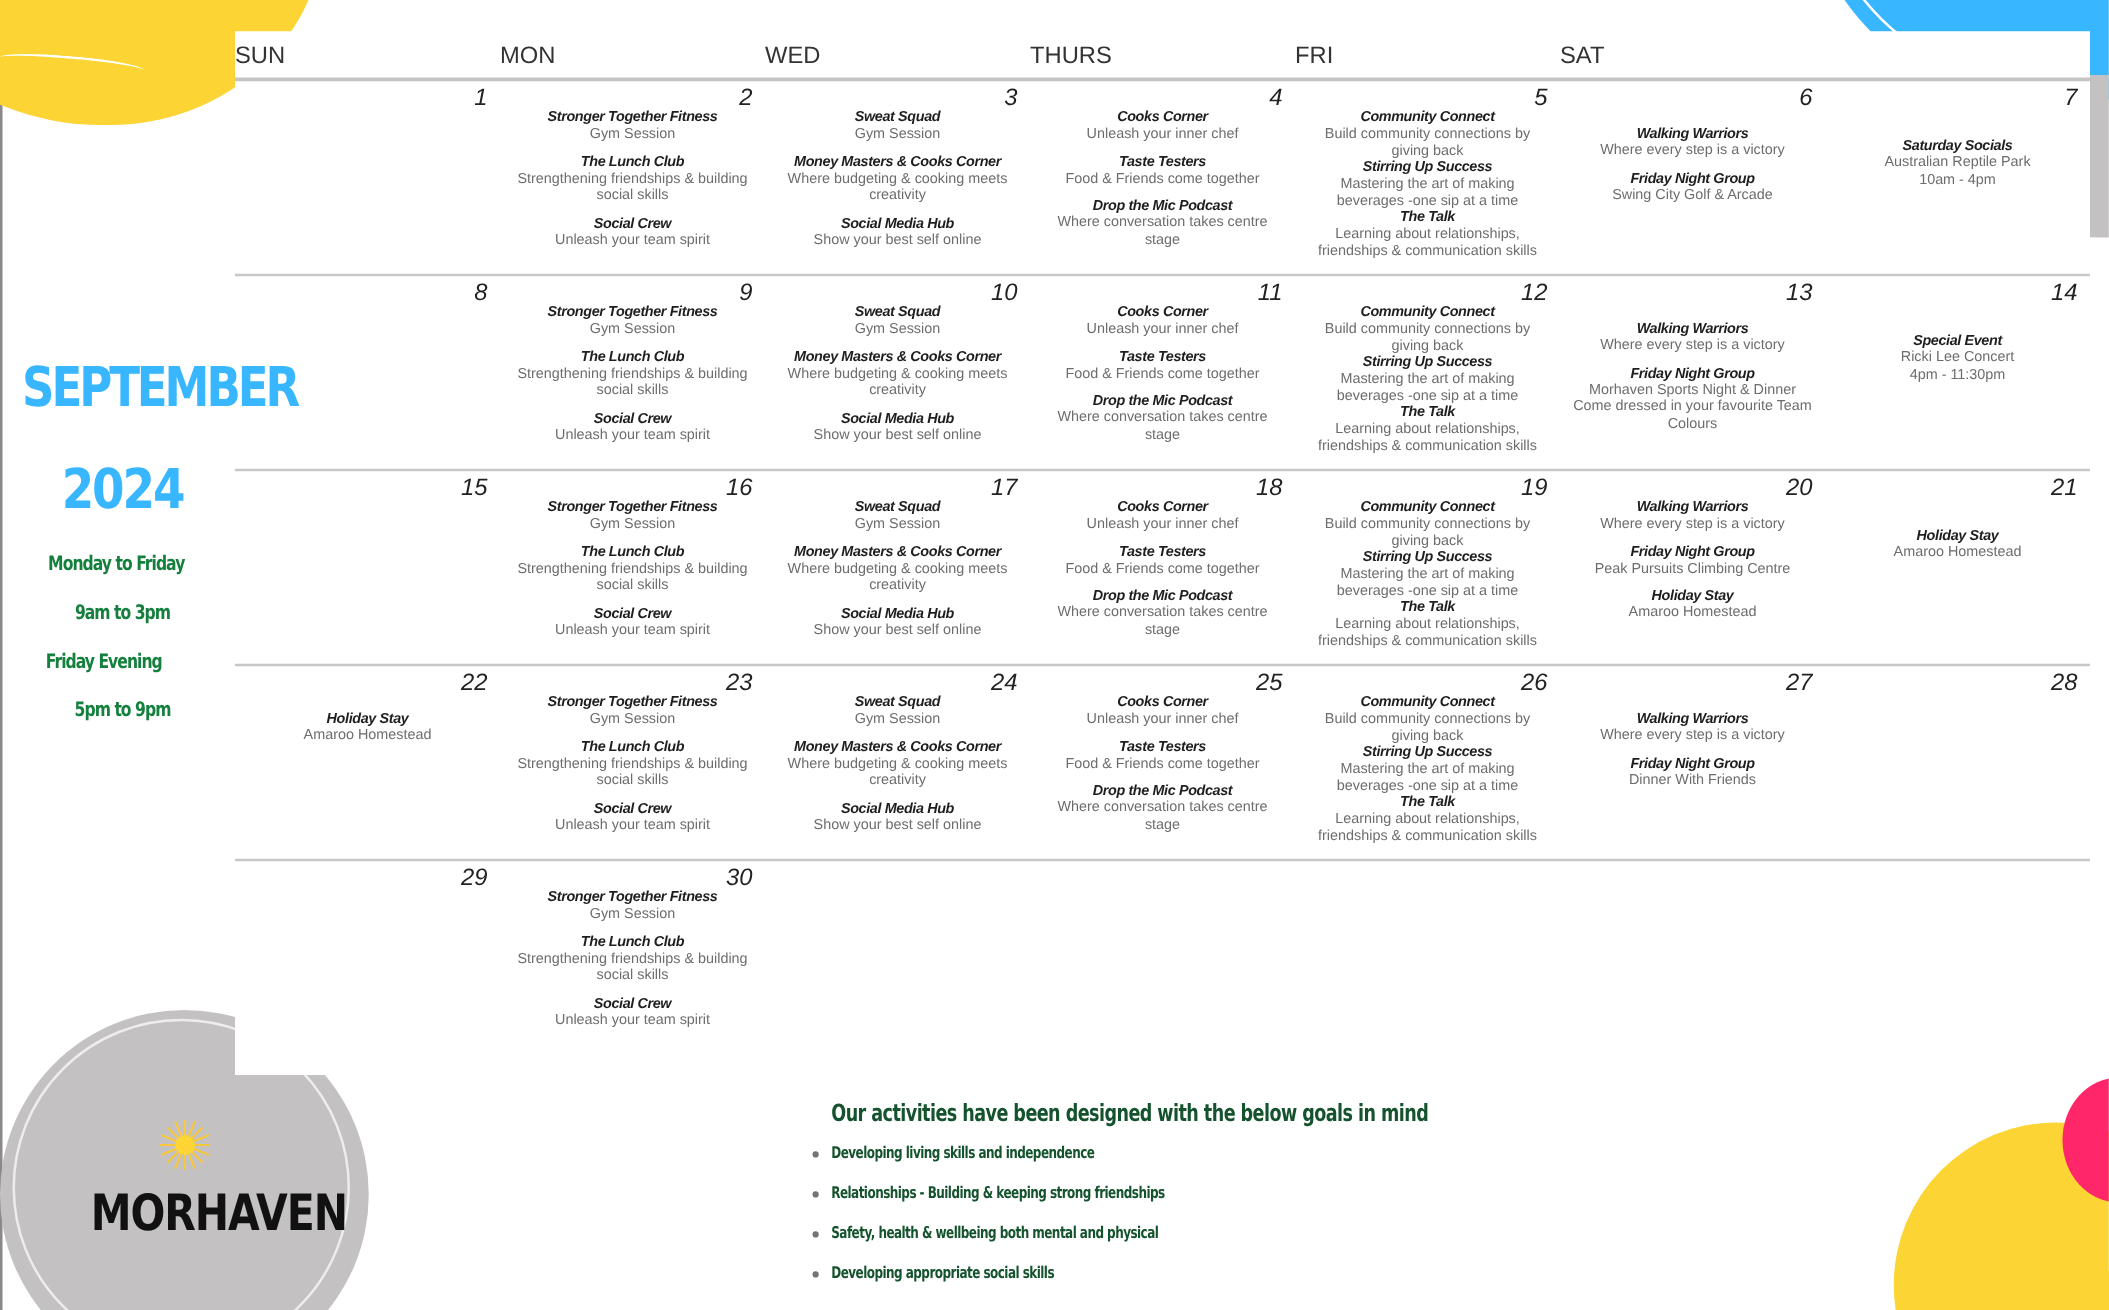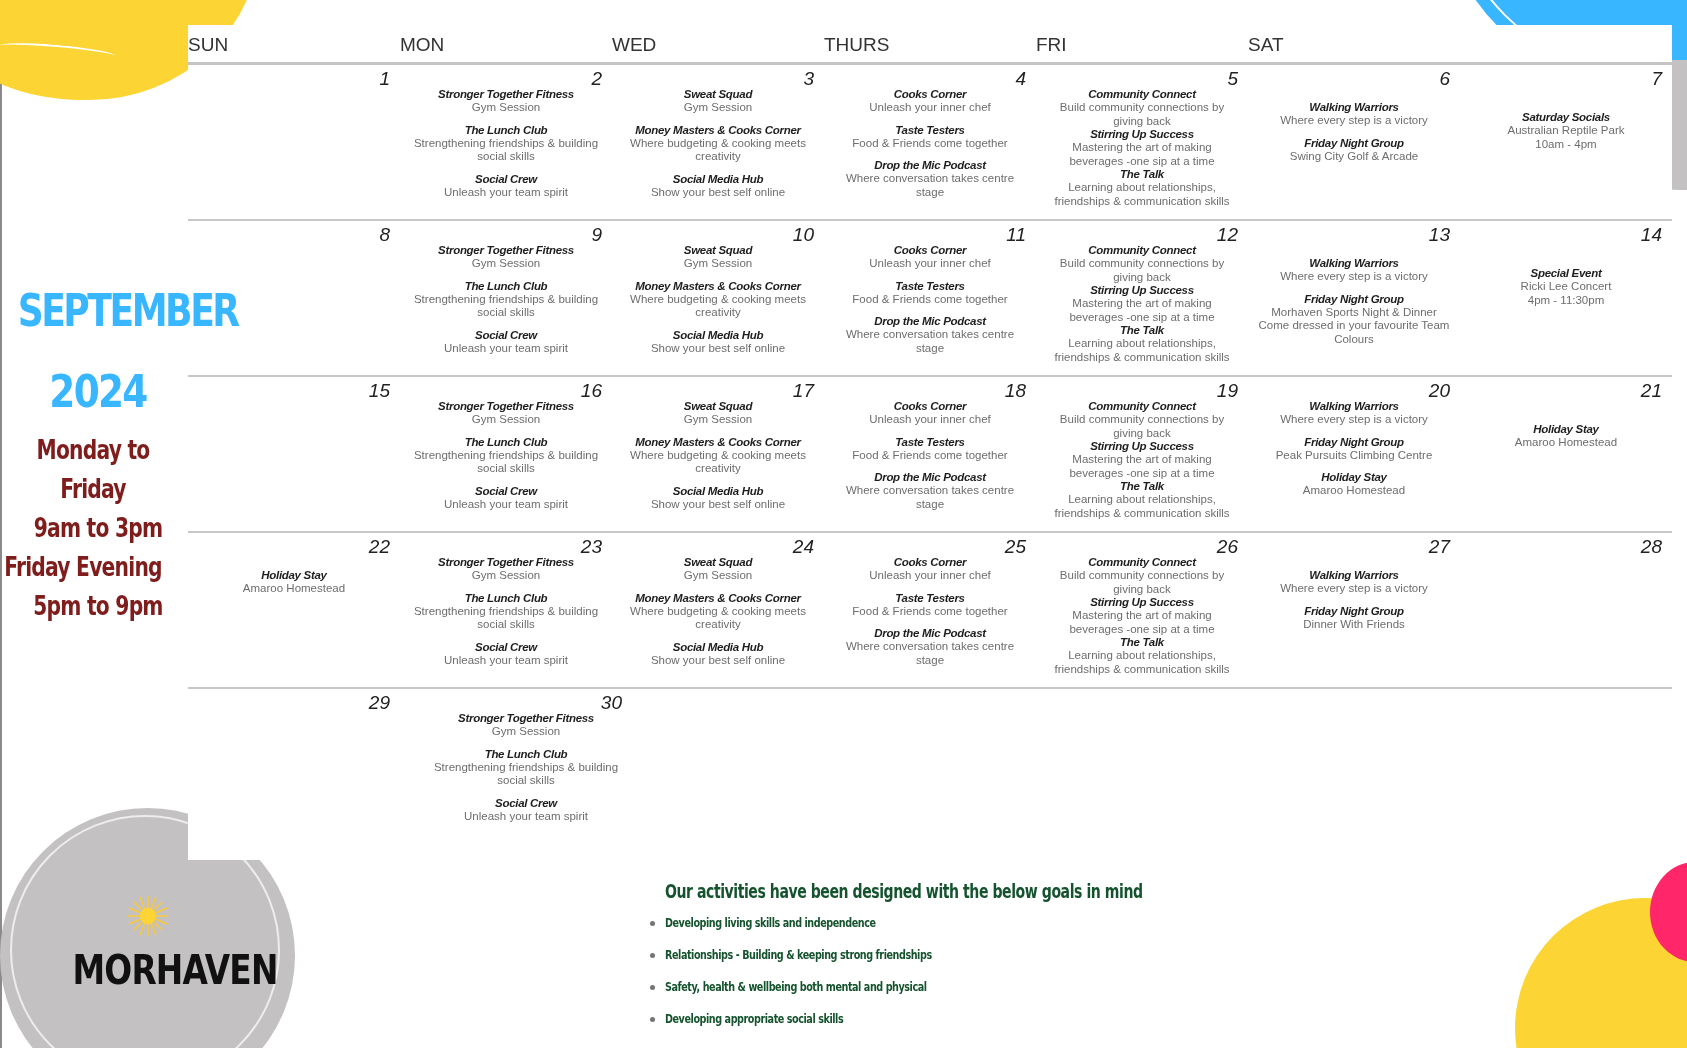--- a/index.html
+++ b/index.html
@@ -12,30 +12,30 @@
   .blob-blue-ring { left: 1450px; top: -300px; width: 370px; height: 370px; border: 2px solid #fff; background: transparent; }
   .blob-gray-r { left: 1600px; top: 60px; width: 200px; height: 130px; background: #C4C1C2; border-radius: 30% 0 0 40%; }
   .blob-gray-bl { left: 0; top: 808px; width: 295px; height: 295px; background: #C4C1C2; }
   .blob-gray-bl-ring { left: 10px; top: 815px; width: 270px; height: 270px; border: 2px solid rgba(255,255,255,.7); background: transparent; }
   .blob-yellow-br { left: 1515px; top: 898px; width: 260px; height: 260px; background: #FCD535; }
   .blob-pink-br { left: 1650px; top: 862px; width: 90px; height: 100px; background: #FF2669; }
 
   .month-block { position: absolute; left: 0; top: 285px; width: 196px; text-align: center; font-family: "DejaVu Sans", sans-serif; }
   .month-name { font-size: 44px; font-weight: bold; color: #38B6FF; letter-spacing: -3px; transform: scaleX(.82); display: block; }
   .month-year { font-size: 44px; font-weight: bold; color: #38B6FF; margin-top: 30px; letter-spacing: -2px; transform: scaleX(.85); display: block; }
-  .hours { margin-top: 14px; color: #7f1d1d; font-weight: bold; font-size: 26px; line-height: 39px; }
+  .hours { margin-top: 14px; color: #15803d; font-weight: bold; font-size: 16px; line-height: 39px; }
   .hours div { transform: scaleX(.78); letter-spacing: -1px; }
   .hours .l1 { margin-left: -10px; }
   .hours .l3 { margin-left: -30px; }
 
   .cal { position: absolute; left: 188px; top: 25px; width: 1484px; }
   .cal-head { display: grid; grid-template-columns: repeat(7, 212px); height: 40px; border-bottom: 3px solid #c4c4c4; }
   .cal-head div { font-size: 19px; line-height: 40px; color: #333; }
   .week { display: grid; grid-template-columns: repeat(7, 212px); height: 156px; border-bottom: 2px solid #c7c7c7; }
-  .week.last { border-bottom: none; gap: 20px; }
+  .week.last { border-bottom: none; }
   .day { position: relative; padding: 4px 10px 0 10px; text-align: center; }
   .day-num { display: block; text-align: right; font-style: italic; font-size: 19px; line-height: 20px; padding-right: 0; color: #222; }
   .acts { margin-top: -1px; }
   .act { margin-bottom: 9px; }
   .act.tight { margin-bottom: 0; }
   .act-title { font-style: italic; font-weight: bold; font-size: 11.5px; line-height: 13px; color: #1e1e1e; letter-spacing: -0.3px; }
   .act-desc { font-size: 11.5px; line-height: 13.5px; color: #6d6d6d; }
   .acts.mid { margin-top: 12px; }
   .acts.low { margin-top: 22px; }
 

